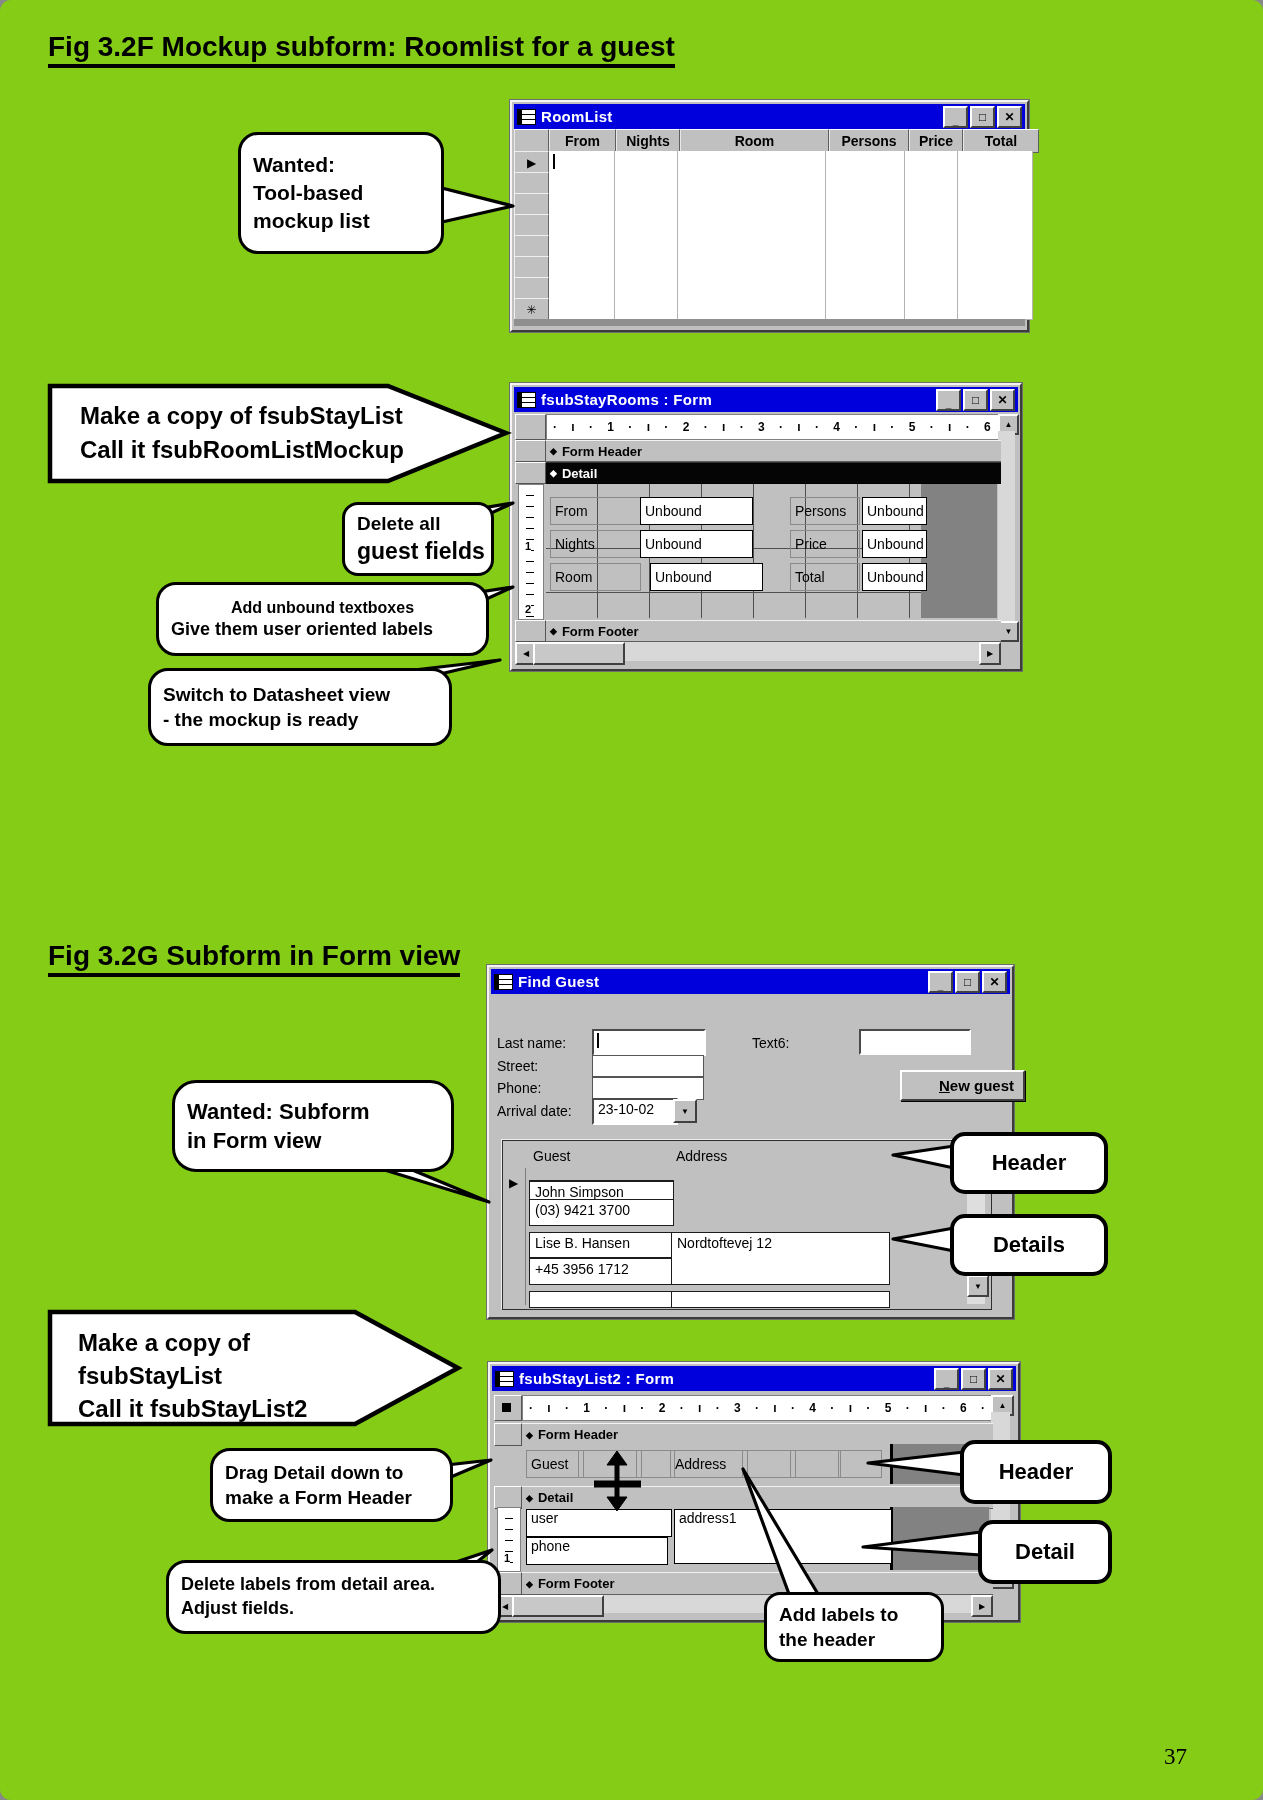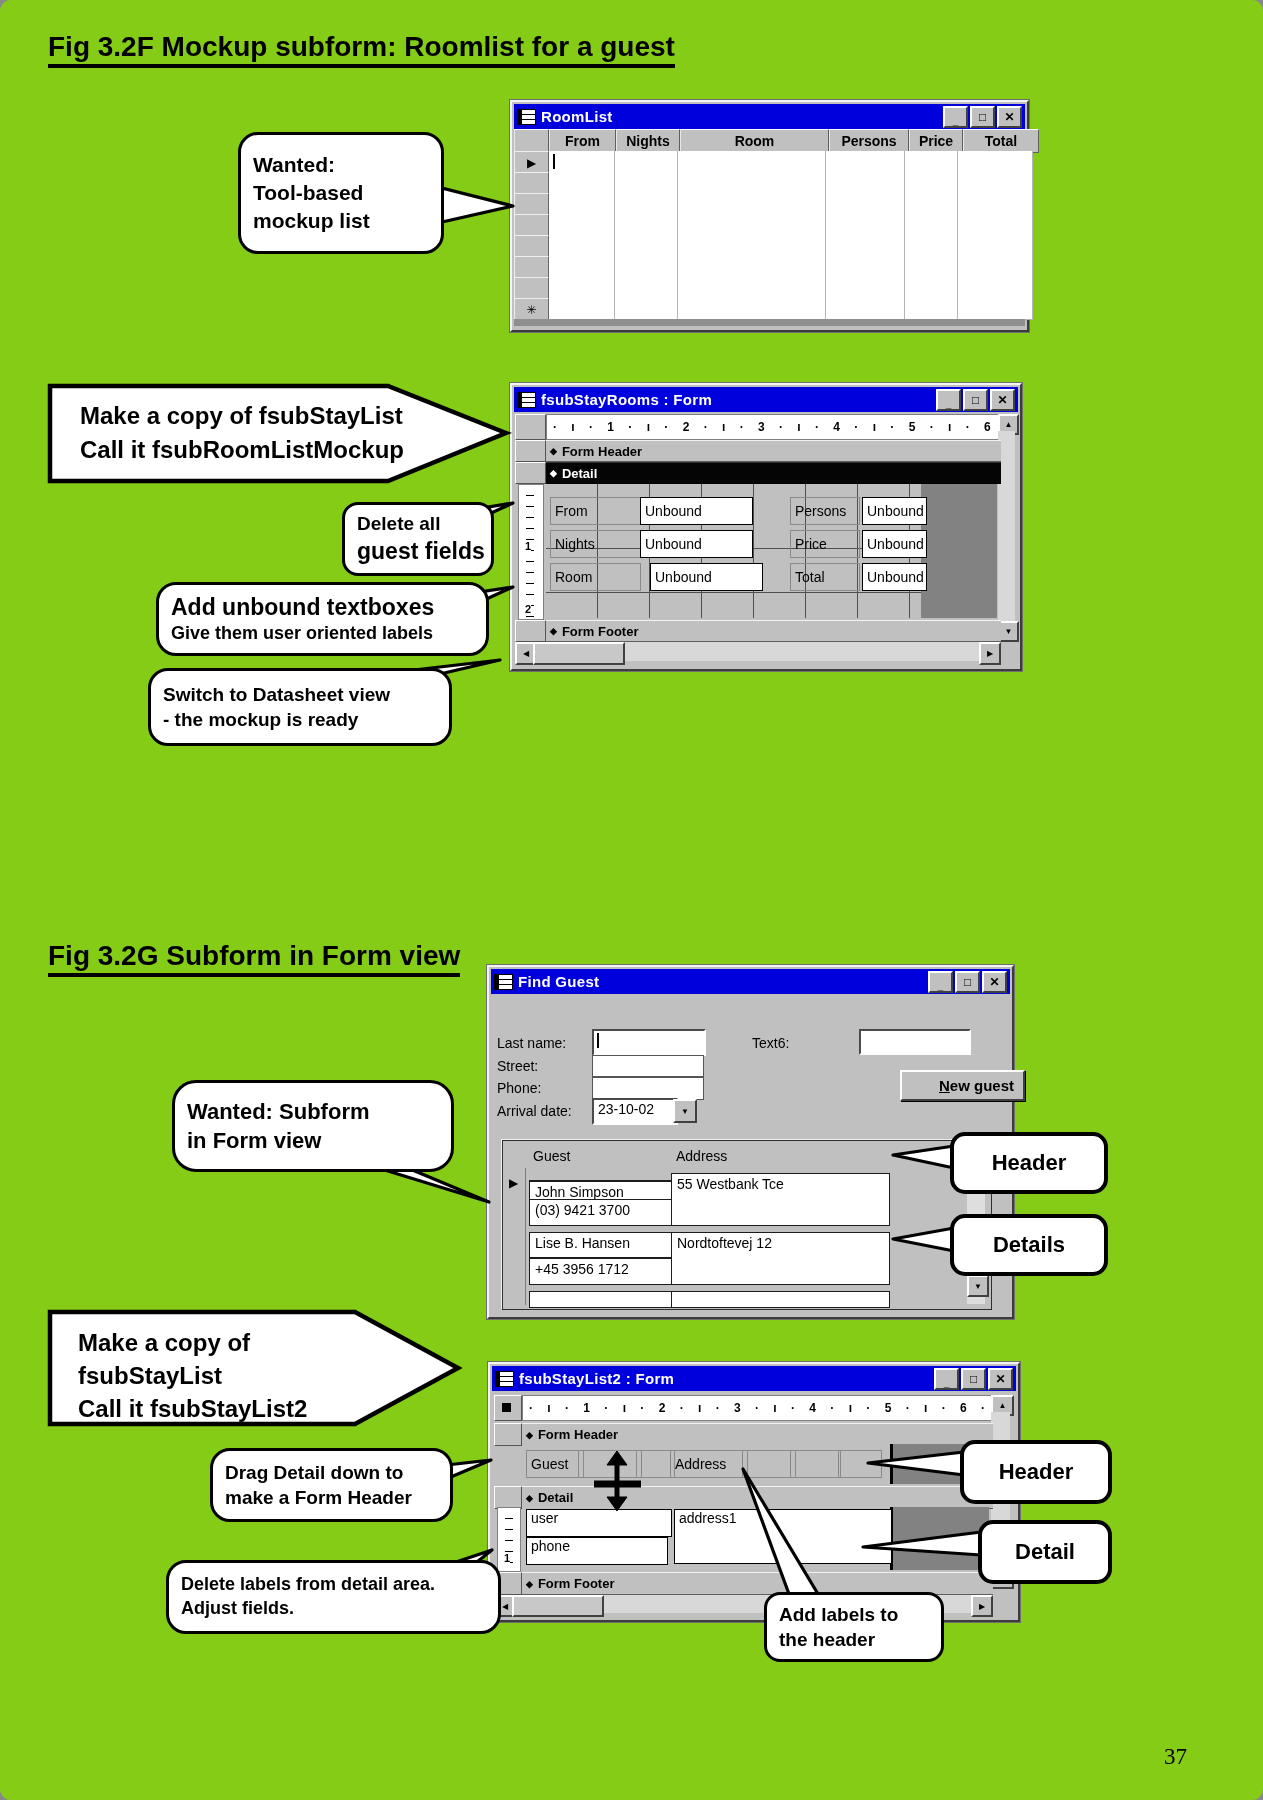--- a/index.html
+++ b/index.html
@@ -274,21 +274,20 @@
     </div>
 
     <div class="gsub" style="left:13px;top:173px;width:488px;height:168px;">
       <div class="flabel" style="left:30px;top:7px;">Guest</div>
       <div class="flabel" style="left:173px;top:7px;">Address</div>
       <div class="abs" style="left:2px;top:27px;width:20px;height:137px;background:#c0c0c0;border-right:1px solid #7d7d7d;">
         <div style="font-size:12px;color:#000;margin:8px 0 0 4px;">▶</div>
       </div>
       <div class="gcell" style="left:26px;top:32px;width:138px;height:22px;border-top-width:2px;margin-top:7px;">John Simpson</div>
       <div class="gcell" style="left:26px;top:58px;width:138px;height:23px;">(03) 9421 3700</div>
-      <div class="gcell" style="left:168px;top:32px;width:212px;height:49px;align-items:flex-start;">55 Westbank Tce</div>
       <div class="gcell" style="left:26px;top:91px;width:138px;height:22px;">Lise B. Hansen</div>
       <div class="gcell" style="left:26px;top:117px;width:138px;height:23px;">+45 3956 1712</div>
       <div class="gcell" style="left:168px;top:91px;width:212px;height:49px;">Nordtoftevej 12</div>
       <div class="gcell" style="left:26px;top:150px;width:138px;height:13px;"></div>
       <div class="gcell" style="left:168px;top:150px;width:212px;height:13px;"></div>
       <div class="sb" style="left:464px;top:27px;width:18px;height:136px;background:#dedede;"></div>
       <div class="sbb" style="left:464px;top:134px;width:18px;height:18px;">▼</div>
     </div>
   </div>
 
@@ -392,21 +391,21 @@
     <div>Make a copy of fsubStayList</div>
     <div>Call it fsubRoomListMockup</div>
   </div>
 
   <div class="b" style="left:342px;top:502px;width:122px;height:64px;border-radius:16px;">
     <div class="bl" style="font-size:19px;">Delete all</div>
     <div class="bl" style="font-size:23px;">guest fields</div>
   </div>
 
   <div class="b" style="left:156px;top:582px;width:303px;height:64px;">
-    <div class="bl" style="font-size:23px;">Add unbound textboxes</div>
+    <div class="bl" style="font-size:16px;text-align:center;">Add unbound textboxes</div>
     <div class="bl" style="font-size:18px;">Give them user oriented labels</div>
   </div>
 
   <div class="b" style="left:172px;top:1080px;width:252px;height:82px;border-radius:24px;">
     <div class="bl" style="font-size:22px;">Wanted: Subform</div>
     <div class="bl" style="font-size:22px;">in Form view</div>
   </div>
 
   <div class="b" style="left:148px;top:668px;width:274px;height:68px;">
     <div class="bl" style="font-size:19px;">Switch to Datasheet view</div>

